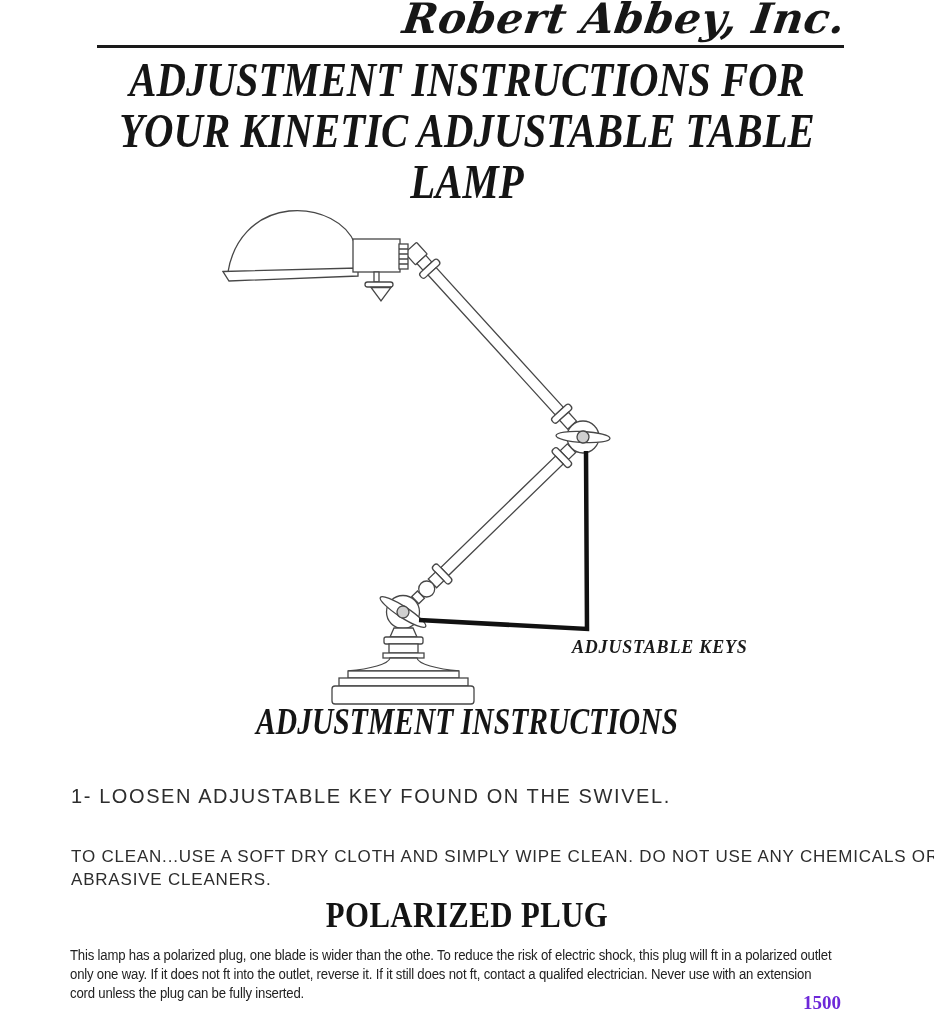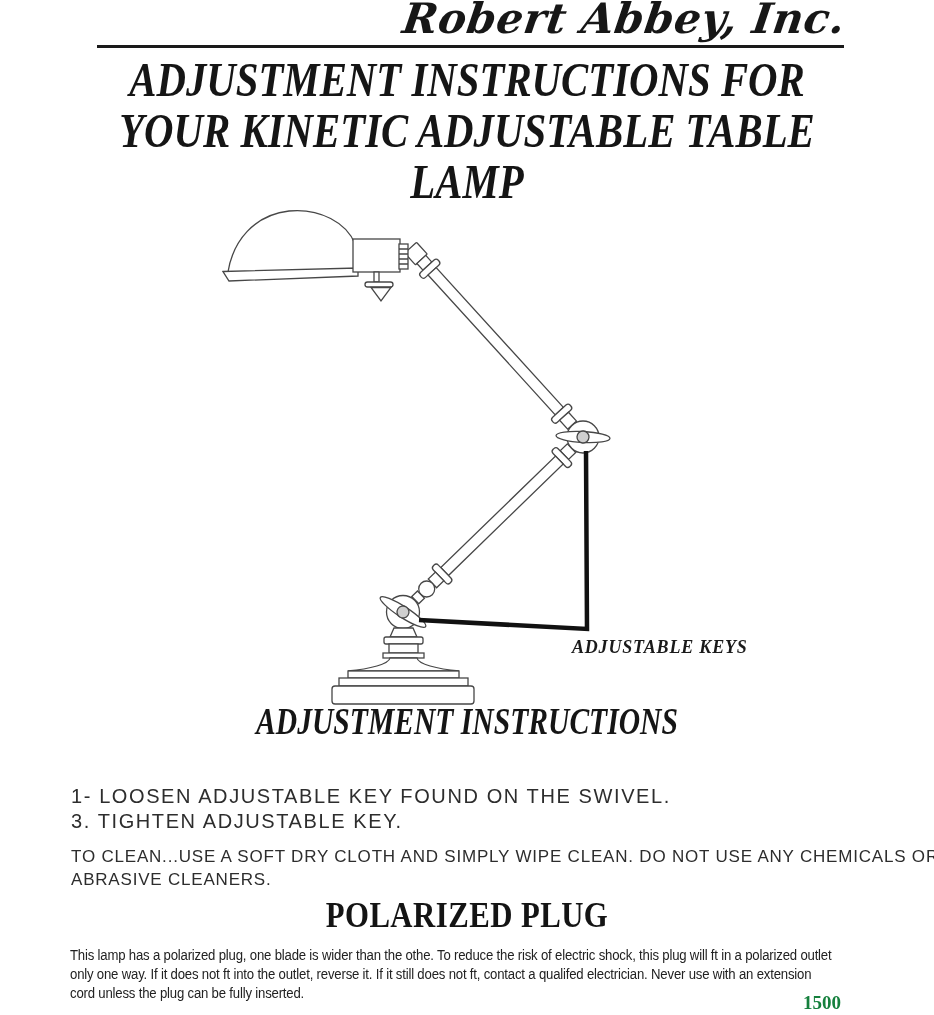--- a/index.html
+++ b/index.html
@@ -33,21 +33,21 @@
          line-height:22.5px;color:#2d2d2d;white-space:nowrap;}
 
   .plug-heading{position:absolute;top:896px;left:0;width:934px;text-align:center;
          font-family:"Liberation Serif",serif;font-weight:bold;font-size:35px;
          letter-spacing:0.5px;color:#141414;transform:scaleX(0.88);transform-origin:50% 0;white-space:nowrap;}
 
   .plug-text{position:absolute;left:70px;top:946px;font-size:14px;line-height:19px;
          letter-spacing:-0.2px;color:#222;transform:scaleX(0.94);transform-origin:0 0;white-space:nowrap;}
 
   .page-number{position:absolute;left:803px;top:992px;font-family:"Liberation Serif",serif;
-         font-weight:bold;font-size:19px;color:#15803d;}
+         font-weight:bold;font-size:19px;color:#6d28d9;}
 </style>
 </head>
 <body>
 
 <div class="page">
 
   <div class="logo">Robert Abbey, Inc.</div>
   <div class="rule"></div>
 
   <div class="title">
@@ -123,21 +123,20 @@
 
     <path d="M586,451 L587,629 L419,620" stroke="#111111" stroke-width="4.5" stroke-linejoin="miter" fill="none"></path>
   </svg>
 
   <div class="diagram-label">ADJUSTABLE KEYS</div>
 
   <div class="section-heading">ADJUSTMENT INSTRUCTIONS</div>
 
   <div class="steps">
     <div>1- LOOSEN ADJUSTABLE KEY FOUND ON THE SWIVEL.</div>
-    <div>3. TIGHTEN ADJUSTABLE KEY.</div>
   </div>
 
   <div class="cleaning">
     <div>TO CLEAN...USE A SOFT DRY CLOTH AND SIMPLY WIPE CLEAN. DO NOT USE ANY CHEMICALS OR</div>
     <div>ABRASIVE CLEANERS.</div>
   </div>
 
   <div class="plug-heading">POLARIZED PLUG</div>
 
   <div class="plug-text">

